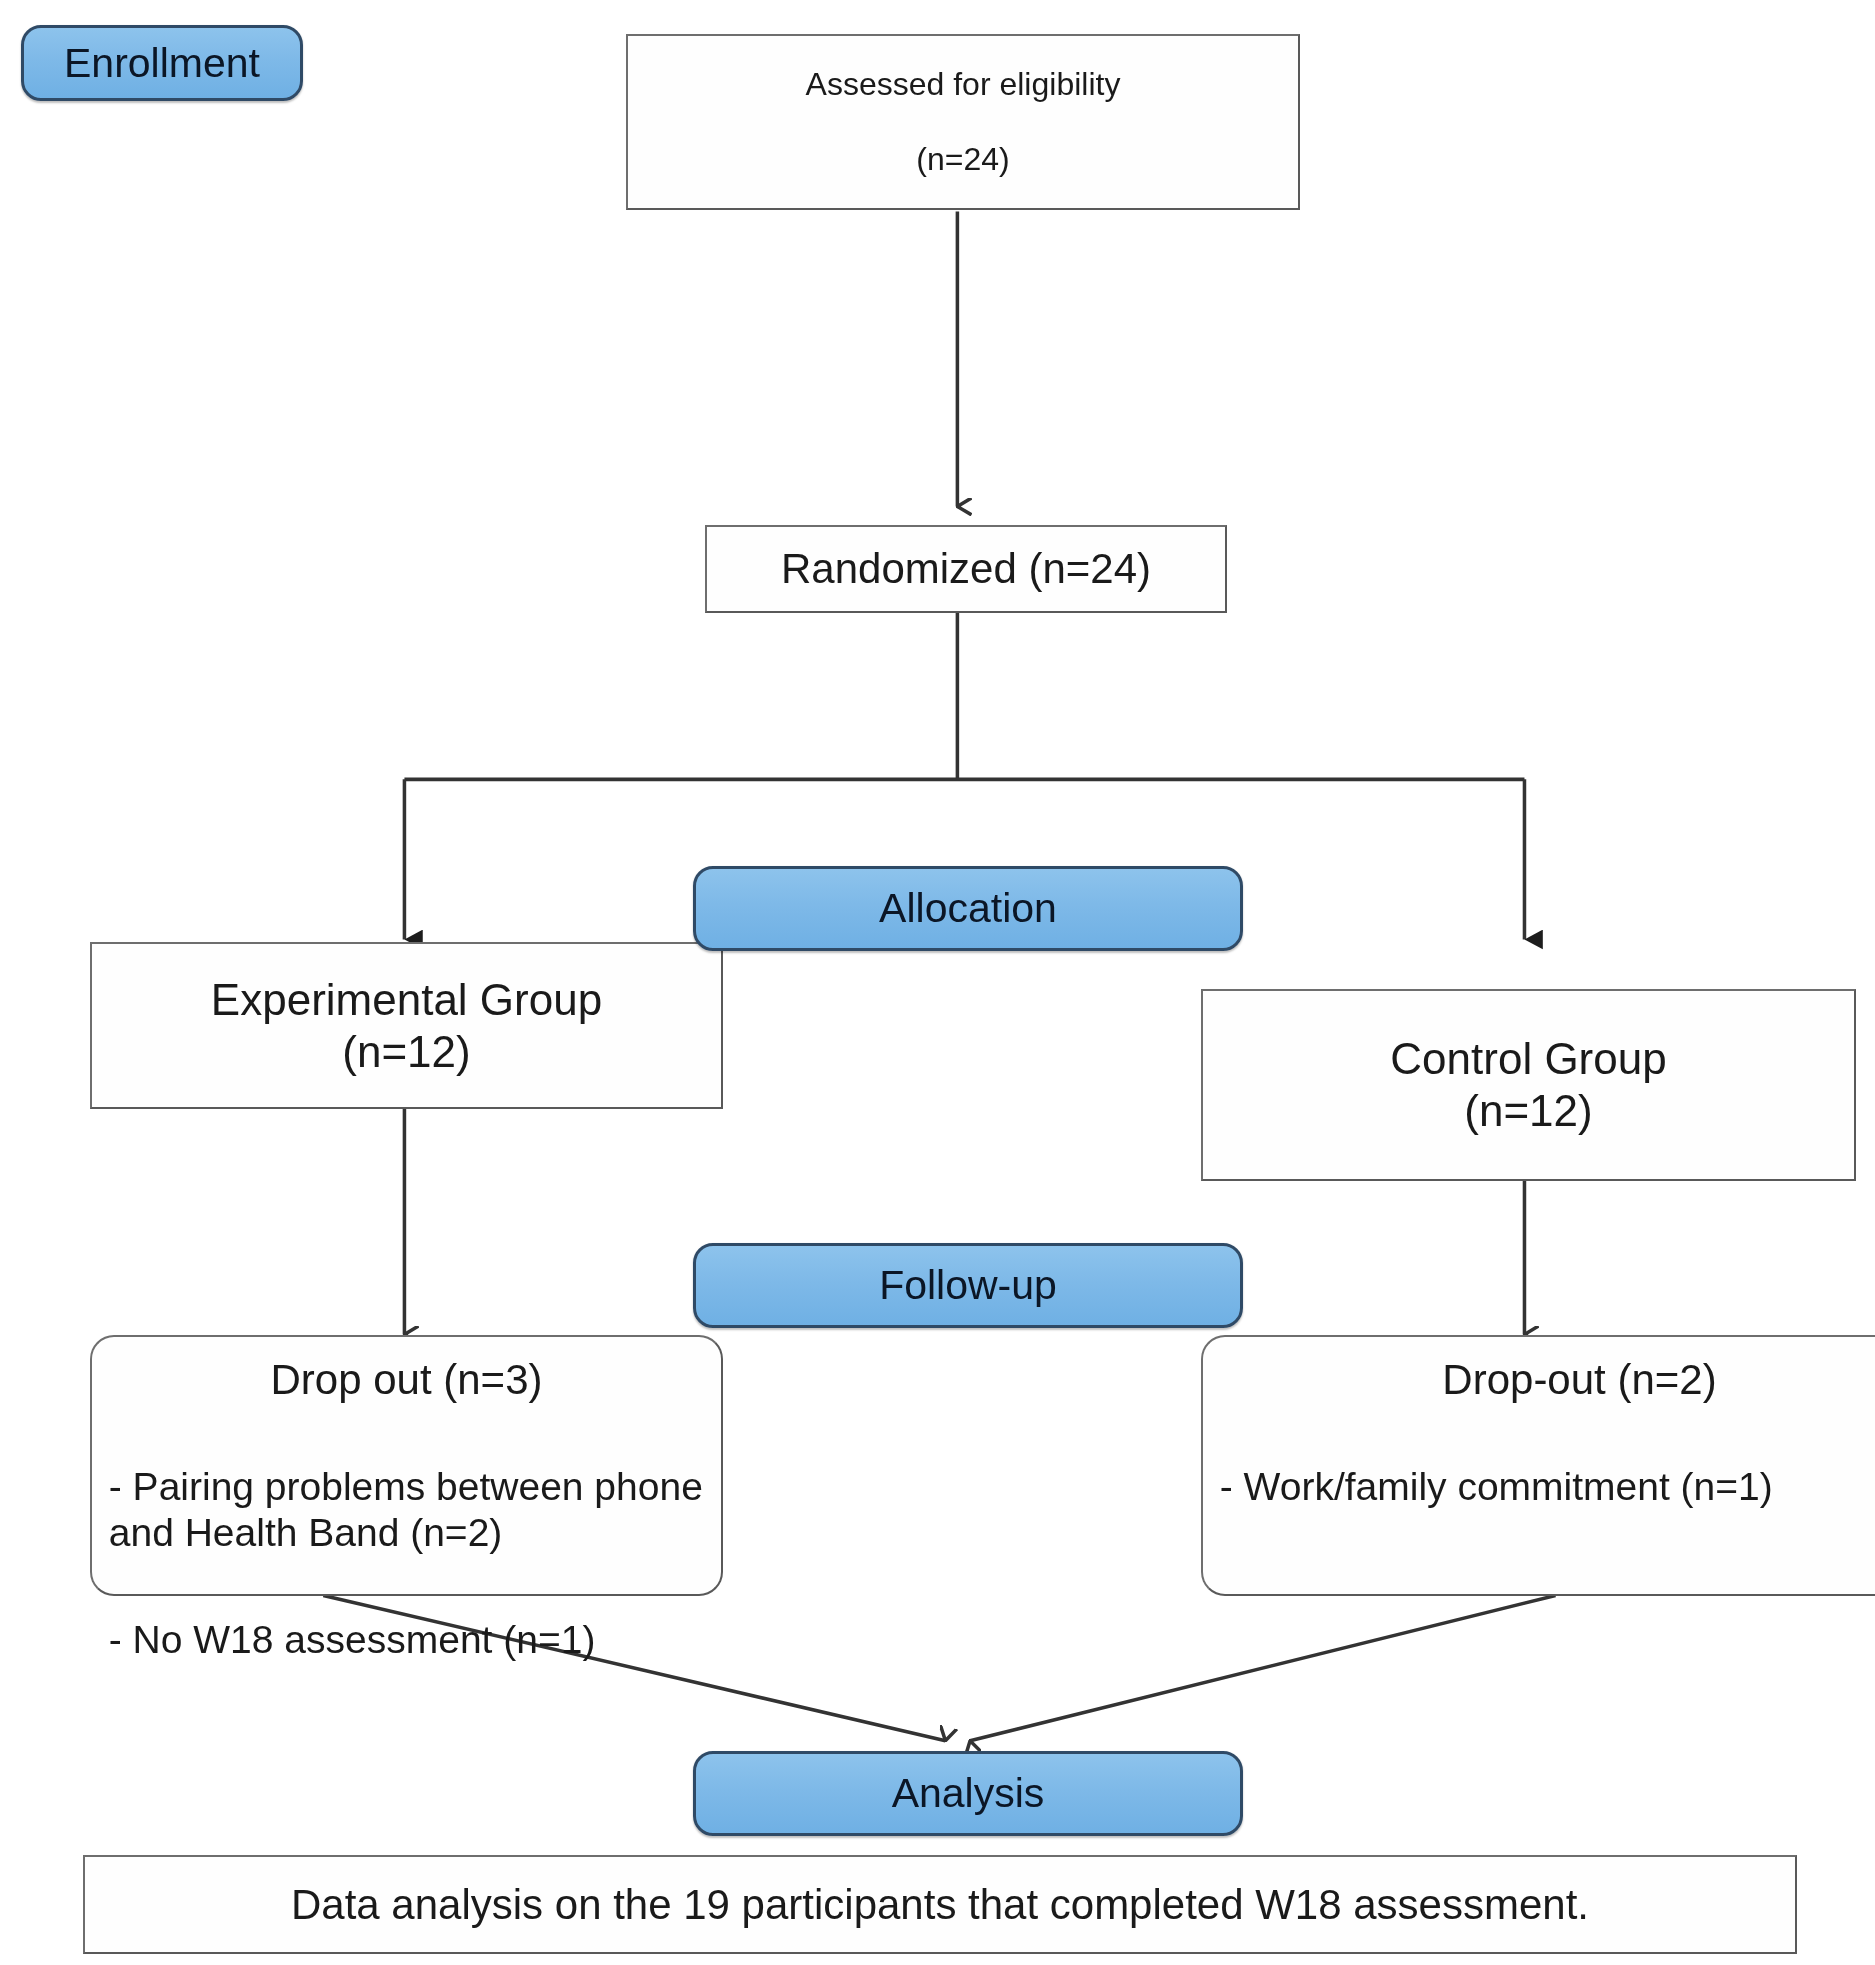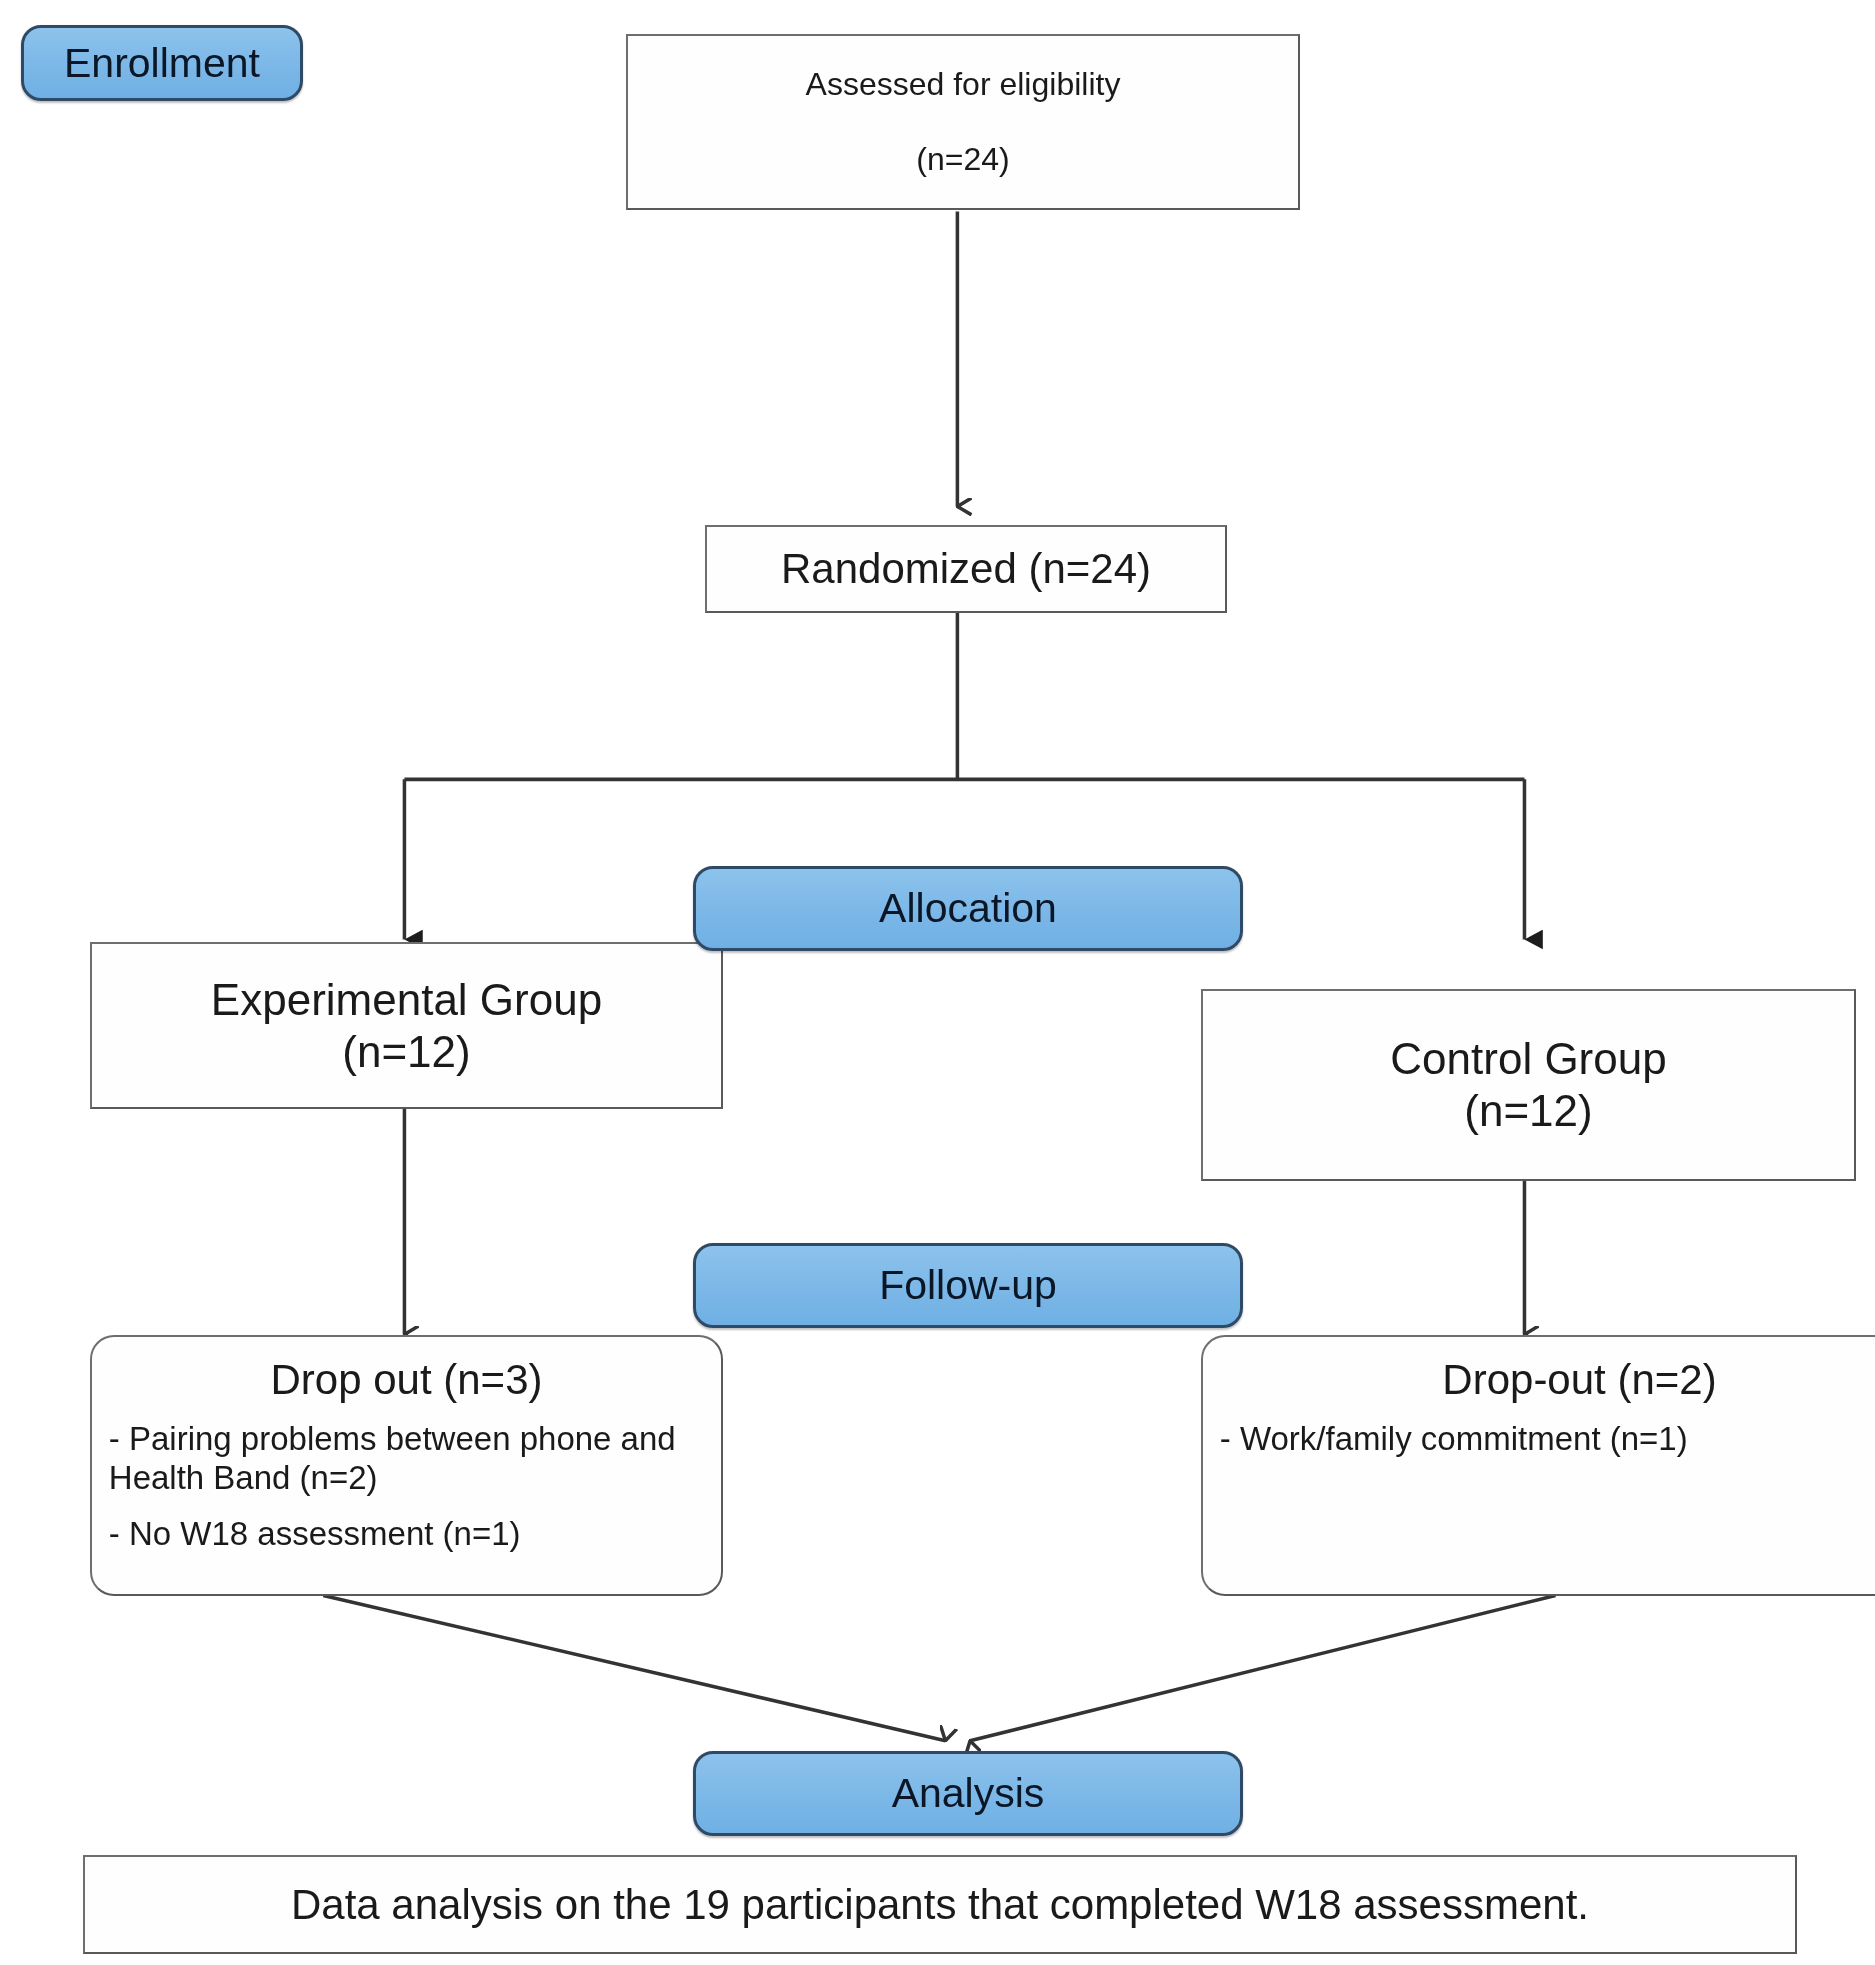--- a/index.html
+++ b/index.html
@@ -79,24 +79,25 @@
     border-radius: 24px;
   }
   .drop-box .drop-title {
     width: 100%;
     text-align: center;
     font-size: 42px;
     margin-bottom: 15.5px;
     white-space: nowrap;
   }
   .drop-box .bullet {
-    font-size: 33px;
+    font-size: 39px;
     line-height: 1.16;
     margin-bottom: 18.3px;
     padding-left: 2.8px;
+    margin-top: 44px;
   }
 </style>
 </head>
 <body>
 
 <div id="canvas">
 
   <svg id="connectors" viewBox="0 0 2659 2786">
     <defs>
       <marker id="vhead" markerWidth="26" markerHeight="22" refX="12" refY="20" orient="auto" markerUnits="userSpaceOnUse">

